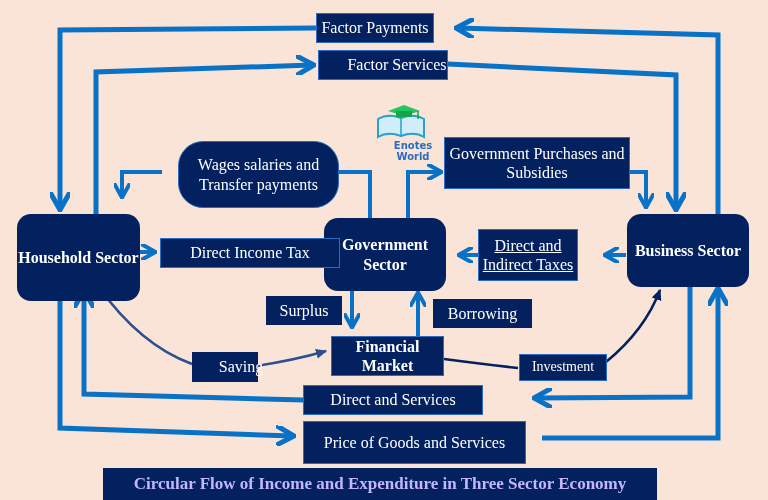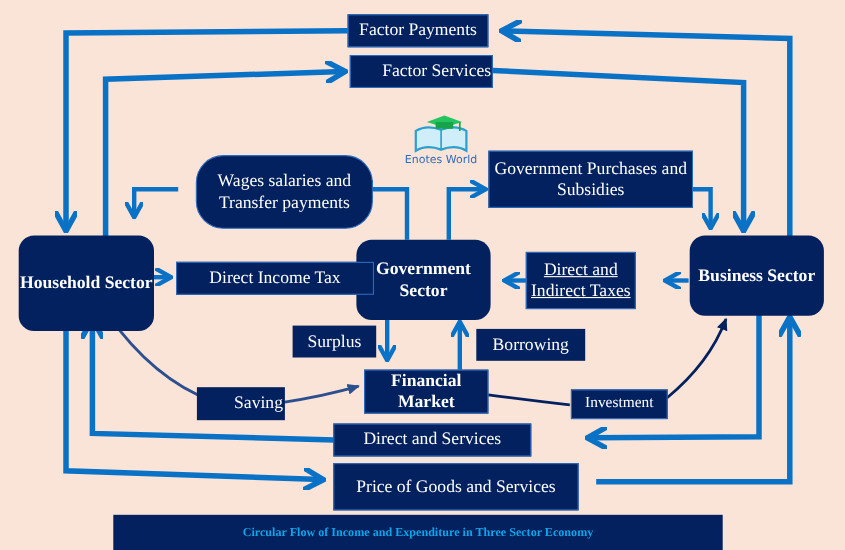--- a/index.html
+++ b/index.html
@@ -3,22 +3,22 @@
 <meta charset="utf-8">
 <style>
   html, body { margin:0; padding:0; }
   body { width:768px; height:500px; background:#fae4d7; position:relative; overflow:hidden; font-family:"Liberation Serif", serif; }
   .box { position:absolute; background:#03215e; color:#fff; display:flex; align-items:center; justify-content:center; text-align:center; box-sizing:border-box; border:1px solid #2a6cc0; line-height:1.2; }
   .sector { border-radius:14px; font-weight:bold; font-size:16px; border:none; }
   .label { font-size:16px; }
   .bold { font-weight:bold; }
   svg.arrows { position:absolute; left:0; top:0; width:768px; height:500px; }
   .logo { position:absolute; left:366px; top:103px; width:70px; height:52px; text-align:center; }
-  .logo-text { font-family:"DejaVu Sans", sans-serif; font-weight:normal; font-size:10px; color:#2a6cc0; position:absolute; left:0; top:37px; width:70px; }
-  .title { position:absolute; left:103px; top:468px; width:554px; height:32px; background:#03215e; color:#0ea5e9; font-weight:bold; font-size:11px; display:flex; align-items:center; justify-content:center; }
+  .logo-text { font-family:"DejaVu Sans", sans-serif; font-weight:bold; font-size:10px; color:#2a6cc0; position:absolute; left:12px; top:37px; width:70px; }
+  .title { position:absolute; left:103px; top:468px; width:554px; height:32px; background:#03215e; color:#c4b5fd; font-weight:bold; font-size:17px; display:flex; align-items:center; justify-content:center; }
 </style>
 </head>
 <body>
 
 <svg class="arrows" viewBox="0 0 768 500">
   <defs>
     <marker id="ah" viewBox="0 0 10 10" refX="8" refY="5" markerWidth="4" markerHeight="4" orient="auto">
       <path d="M0,0 L9,5 L0,10" fill="none" stroke="#0a72c6" stroke-width="2.5"></path>
     </marker>
     <marker id="ahs" viewBox="0 0 10 10" refX="8" refY="5" markerWidth="5" markerHeight="5" orient="auto">
@@ -69,37 +69,37 @@
   <svg width="70" height="38" viewBox="0 0 70 38">
     <path d="M12,34 Q22,28 35,33 Q48,28 58,34 L58,16 Q48,10 35,15 Q22,10 12,16 Z" fill="#cfeefa" stroke="#2a9fd0" stroke-width="2"></path>
     <line x1="35" y1="15" x2="35" y2="33" stroke="#2a9fd0" stroke-width="1.5"></line>
     <polygon points="22,8 38,2 54,8 38,13" fill="#22c55e"></polygon>
     <rect x="30" y="8" width="16" height="6" fill="#16a34a"></rect>
     <line x1="52" y1="8" x2="52" y2="16" stroke="#16a34a" stroke-width="1.5"></line>
   </svg>
   <div class="logo-text">Enotes World</div>
 </div>
 
-<div class="box label" style="left:316px;top:13px;width:128px;height:30px;">Factor Payments</div>
+<div class="box label" style="left:316px;top:13px;width:118px;height:30px;">Factor Payments</div>
 <div class="box label" style="left:318px;top:50px;width:130px;height:30px;padding-left:28px;">Factor Services</div>
 
 <div class="box label" style="left:178px;top:141px;width:161px;height:67px;border-radius:25px;">Wages salaries and Transfer payments</div>
 <div class="box label" style="left:444px;top:137px;width:186px;height:52px;">Government Purchases and Subsidies</div>
 
 <div class="box sector" style="left:17px;top:214px;width:123px;height:87px;">Household Sector</div>
 <div class="box sector" style="left:324px;top:218px;width:122px;height:73px;">Government Sector</div>
 <div class="box sector" style="left:627px;top:214px;width:122px;height:73px;">Business Sector</div>
 
 <div class="box label" style="left:160px;top:238px;width:180px;height:30px;">Direct Income Tax</div>
 <div class="box label" style="left:478px;top:229px;width:100px;height:52px;text-decoration:underline;">Direct and Indirect Taxes</div>
 
 <div class="box label" style="left:266px;top:296px;width:76px;height:29px;border:none;">Surplus</div>
 <div class="box label" style="left:433px;top:299px;width:99px;height:29px;border:none;">Borrowing</div>
 
 <div class="box bold" style="left:331px;top:336px;width:113px;height:40px;font-size:16px;">Financial Market</div>
 
-<div class="box label" style="left:179px;top:352px;width:80px;height:30px;border:none;padding-left:32px;">Saving</div>
+<div class="box label" style="left:192px;top:352px;width:66px;height:30px;border:none;padding-left:32px;">Saving</div>
 <div class="box" style="left:519px;top:354px;width:88px;height:27px;font-size:14px;">Investment</div>
 
 <div class="box label" style="left:303px;top:385px;width:180px;height:30px;">Direct and Services</div>
 <div class="box label" style="left:303px;top:421px;width:223px;height:43px;">Price of Goods and Services</div>
 
 <div class="title">Circular Flow of Income and Expenditure in Three Sector Economy</div>
 
 </body></html>

